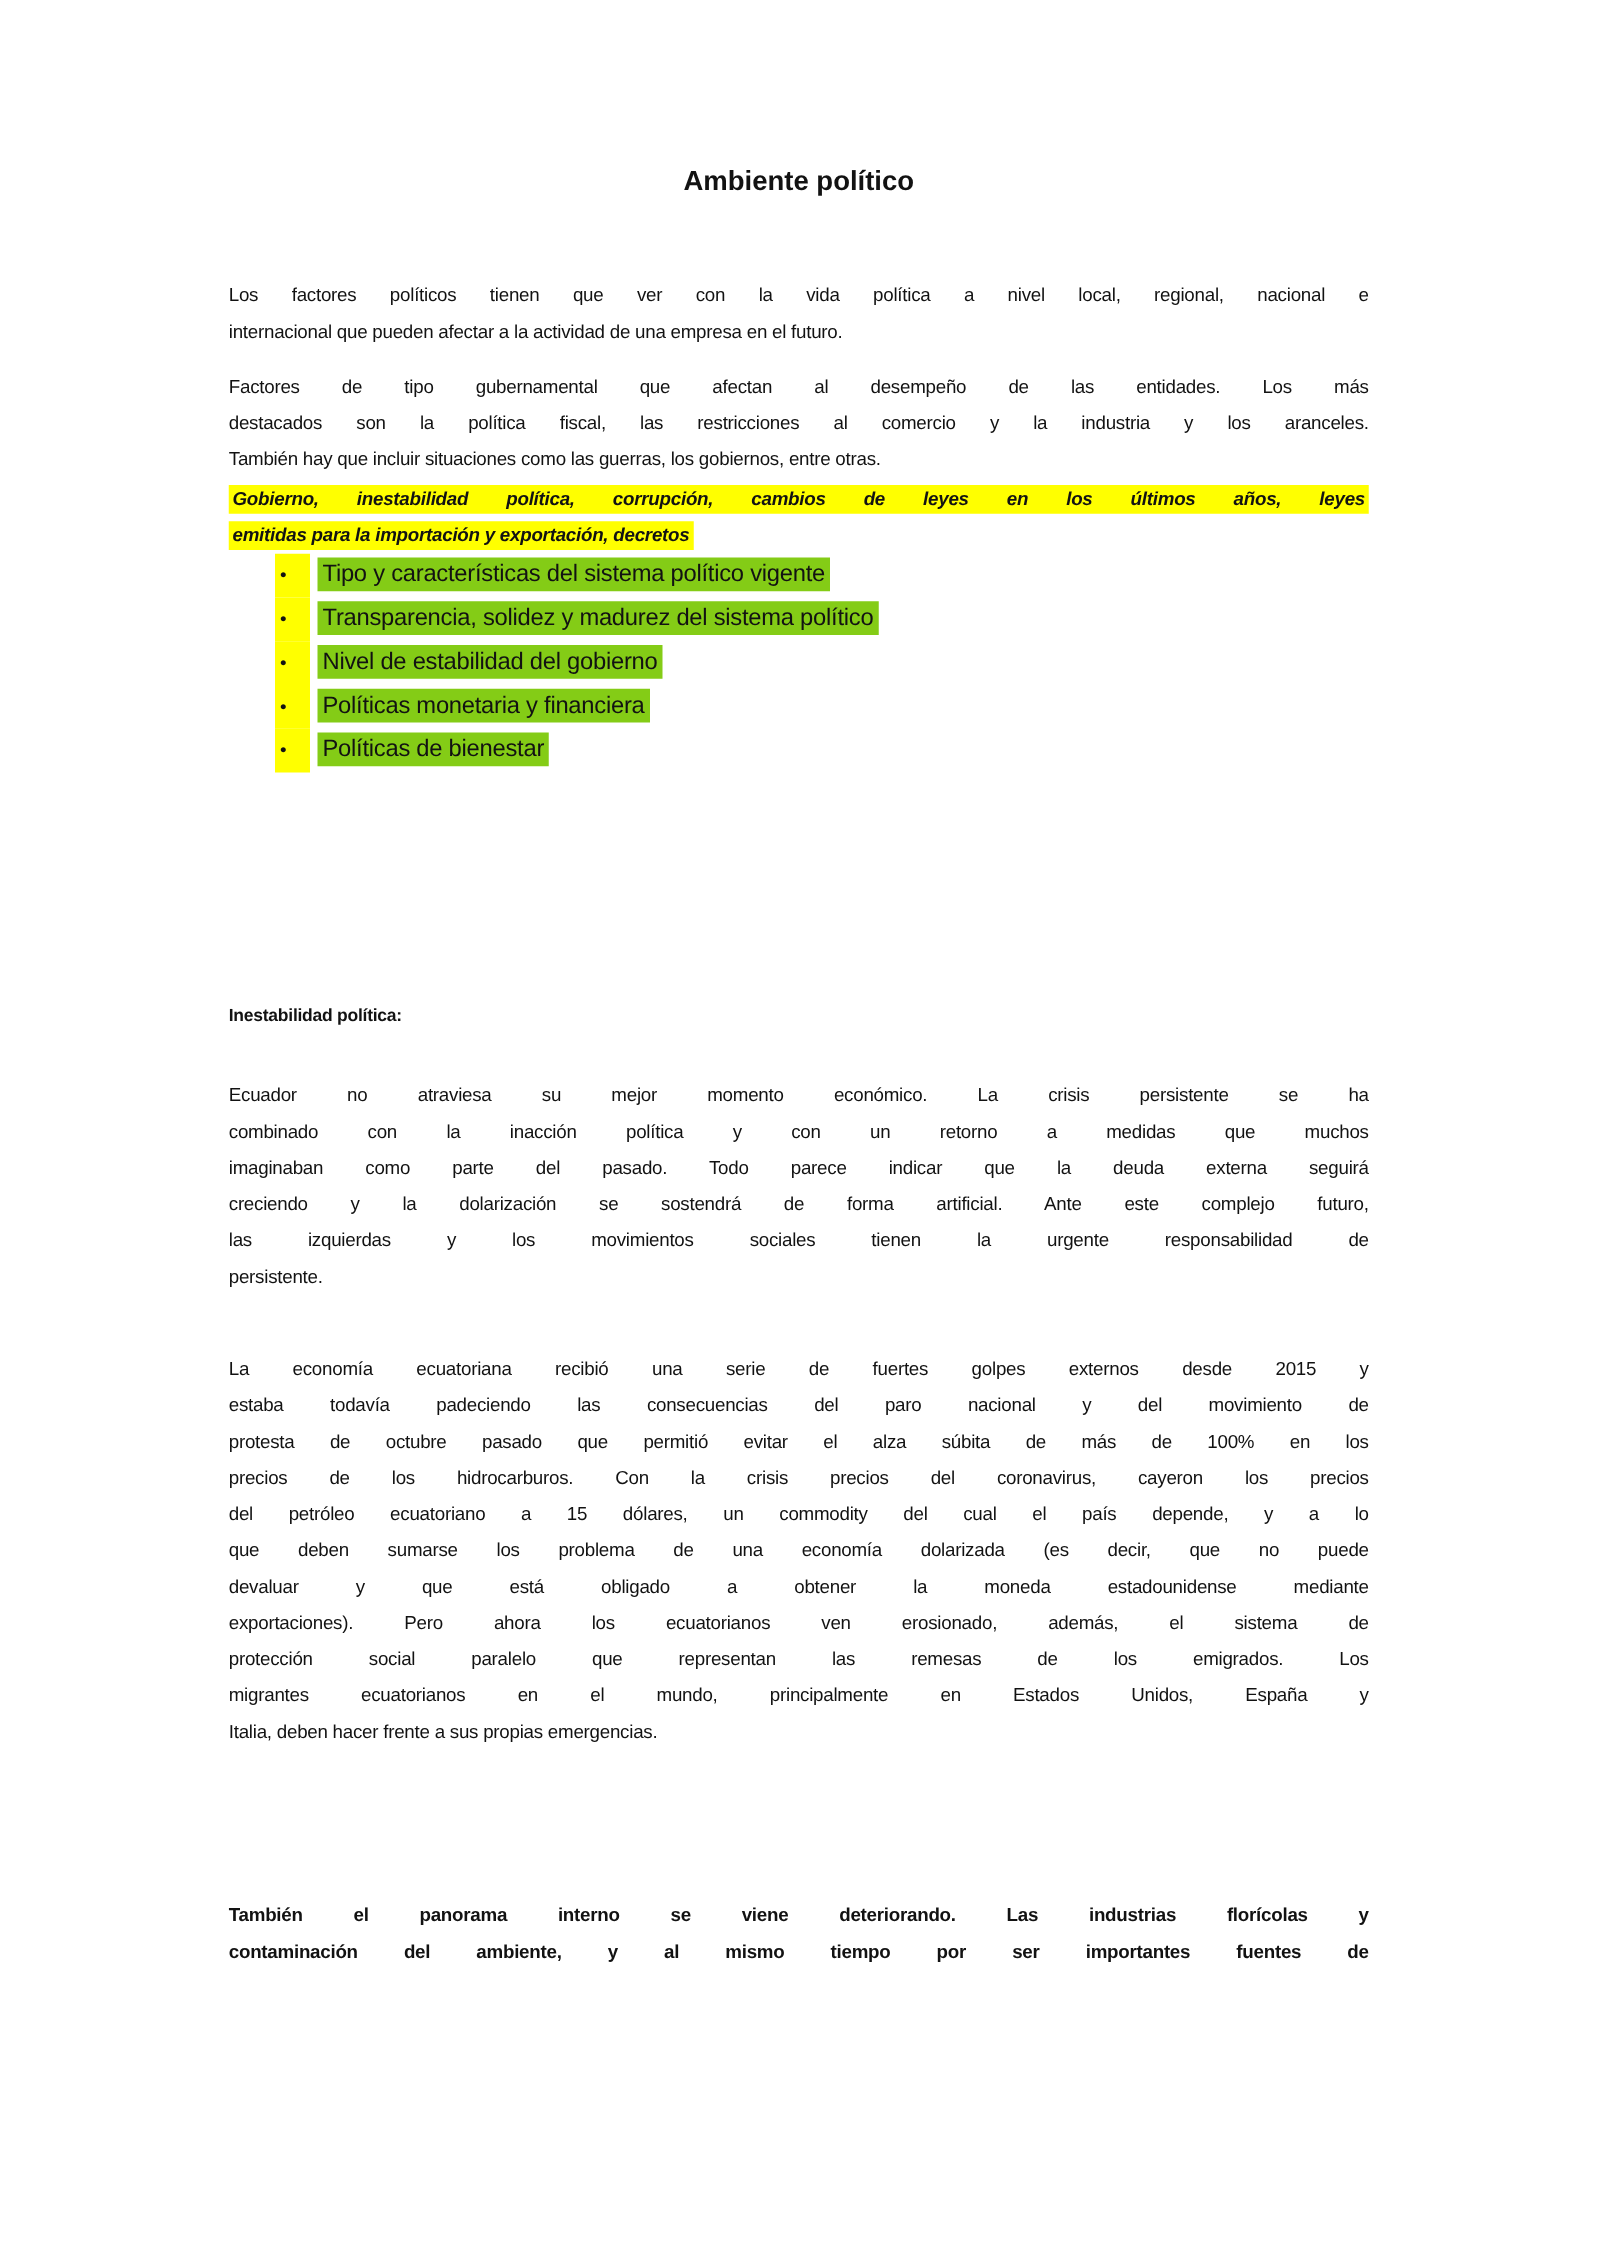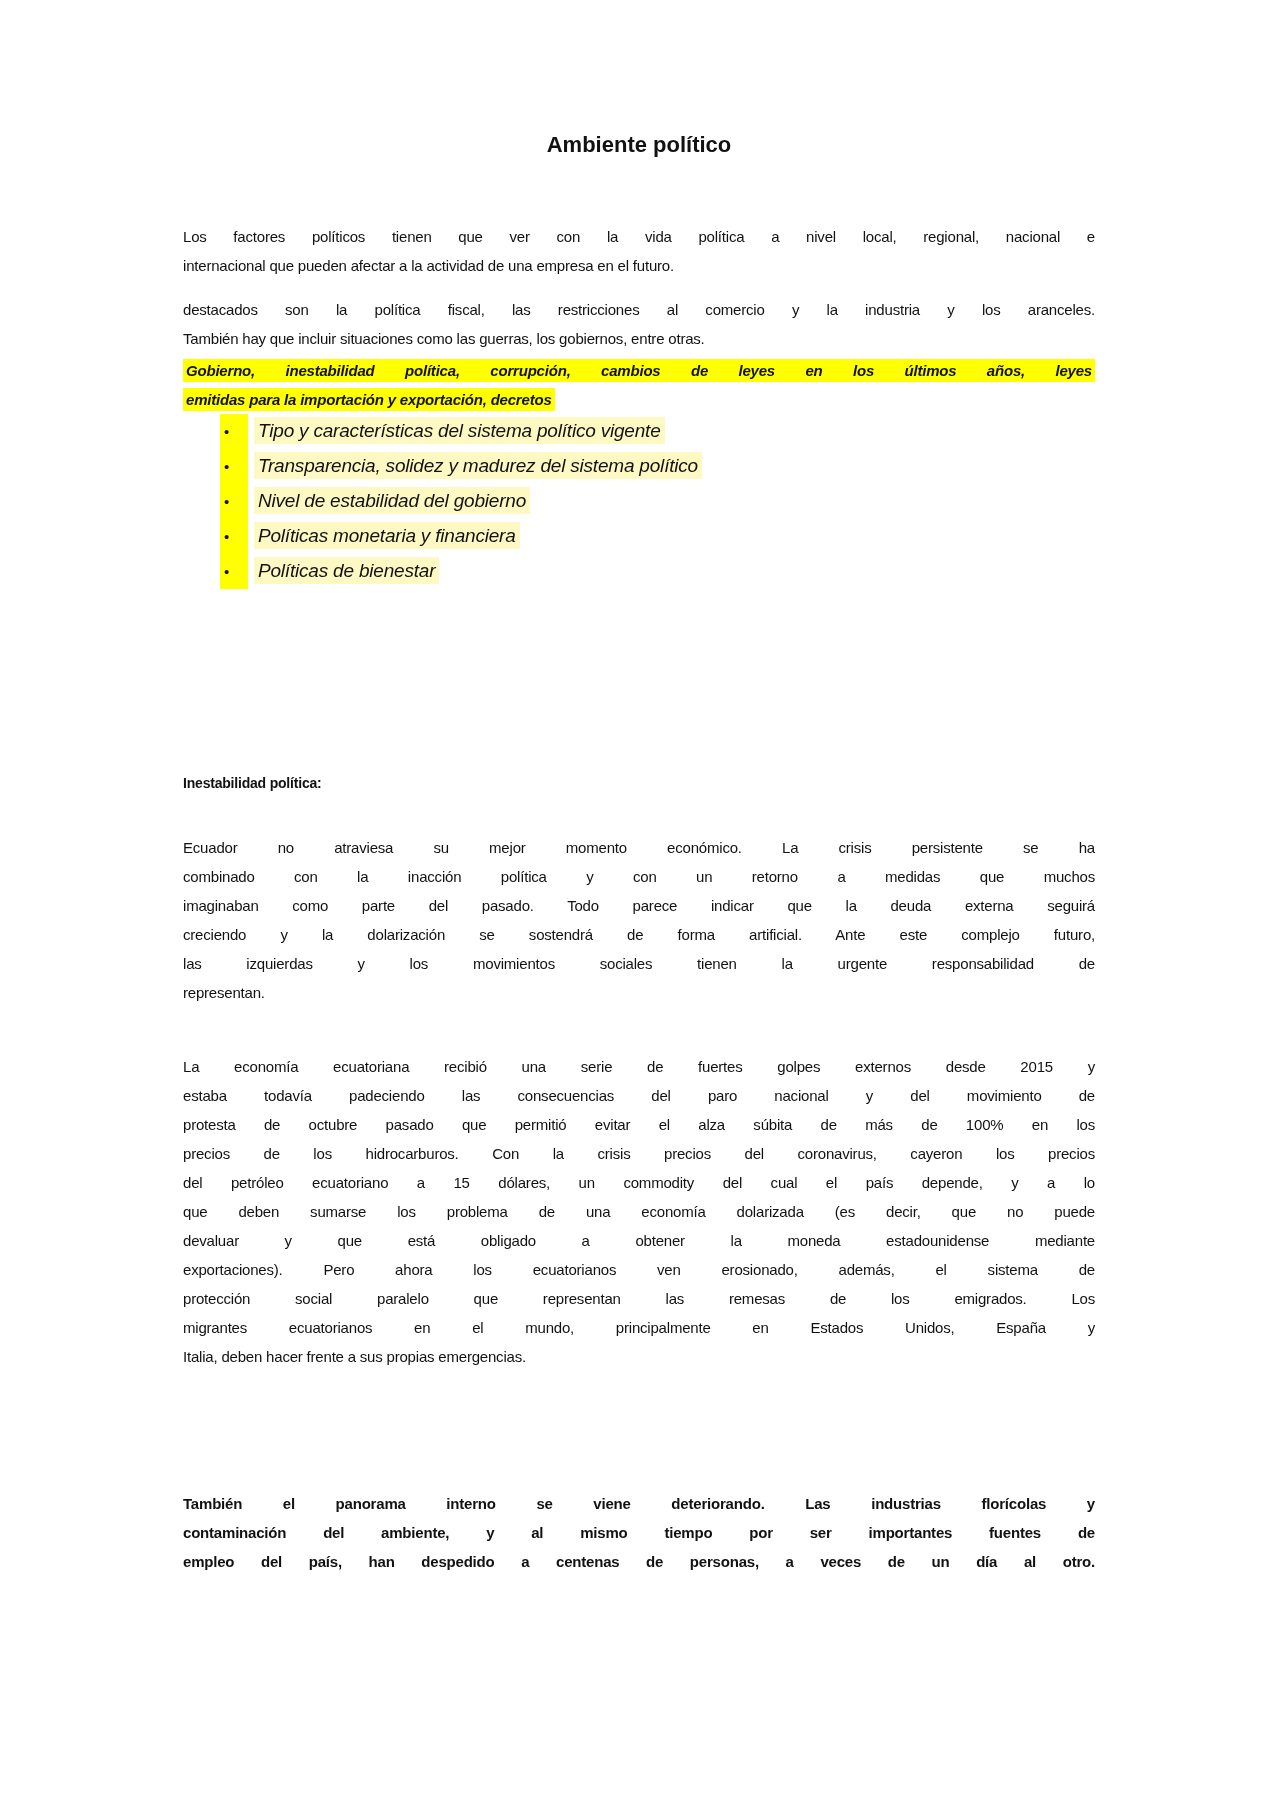--- a/index.html
+++ b/index.html
@@ -55,24 +55,23 @@
   .marker{
     display:inline-block;
     margin-left:37px;
     padding:3px 4px;
     width:28px;
     box-sizing:border-box;
     background:#ffff00;
     font-size:15px;
   }
   .btext{
-    background:#fef9c3;
+    background:#84cc16;
     padding:3px 4px;
     margin-left:6px;
-    font-style:italic;
   }
   
   .b0{margin-bottom:15px;}
   .b1{margin-bottom:3px;}
   .b2{font-style:italic;}
   .b3{margin-bottom:180px;}
   .b4{margin-bottom:35px;}
   .b5{margin-bottom:45px;}
   .b6{margin-bottom:118px;}
   .b7{margin-bottom:12px;font-weight:bold;}
@@ -81,20 +80,21 @@
 <body>
 
 <div id="page">
   <h1 class="doc-title">Ambiente político</h1>
   <div id="doc-body">
       <div class="blk paragraph b0">
         <div class="ln just">Los factores políticos tienen que ver con la vida política a nivel local, regional, nacional e</div>
         <div class="ln">internacional que pueden afectar a la actividad de una empresa en el futuro.</div>
       </div>
       <div class="blk paragraph b1">
+        <div class="ln just">Factores de tipo gubernamental que afectan al desempeño de las entidades. Los más</div>
         <div class="ln just">destacados son la política fiscal, las restricciones al comercio y la industria y los aranceles.</div>
         <div class="ln">También hay que incluir situaciones como las guerras, los gobiernos, entre otras.</div>
       </div>
       <div class="blk highlight b2">
         <div class="ln just"><span class="hl">Gobierno, inestabilidad política, corrupción, cambios de leyes en los últimos años, leyes</span></div>
         <div class="ln"><span class="hl">emitidas para la importación y exportación, decretos</span></div>
       </div>
       <div class="blk bullets b3">
         <div class="bullet-line"><span class="marker">•</span><span class="btext">Tipo y características del sistema político vigente</span></div>
         <div class="bullet-line"><span class="marker">•</span><span class="btext">Transparencia, solidez y madurez del sistema político</span></div>
@@ -102,21 +102,21 @@
         <div class="bullet-line"><span class="marker">•</span><span class="btext">Políticas monetaria y financiera</span></div>
         <div class="bullet-line"><span class="marker">•</span><span class="btext">Políticas de bienestar</span></div>
       </div>
       <div class="blk heading b4">Inestabilidad política:</div>
       <div class="blk paragraph b5">
         <div class="ln just">Ecuador no atraviesa su mejor momento económico. La crisis persistente se ha</div>
         <div class="ln just">combinado con la inacción política y con un retorno a medidas que muchos</div>
         <div class="ln just">imaginaban como parte del pasado. Todo parece indicar que la deuda externa seguirá</div>
         <div class="ln just">creciendo y la dolarización se sostendrá de forma artificial. Ante este complejo futuro,</div>
         <div class="ln just">las izquierdas y los movimientos sociales tienen la urgente responsabilidad de</div>
-        <div class="ln">representan.</div>
+        <div class="ln">persistente.</div>
       </div>
       <div class="blk paragraph b6">
         <div class="ln just">La economía ecuatoriana recibió una serie de fuertes golpes externos desde 2015 y</div>
         <div class="ln just">estaba todavía padeciendo las consecuencias del paro nacional y del movimiento de</div>
         <div class="ln just">protesta de octubre pasado que permitió evitar el alza súbita de más de 100% en los</div>
         <div class="ln just">precios de los hidrocarburos. Con la crisis precios del coronavirus, cayeron los precios</div>
         <div class="ln just">del petróleo ecuatoriano a 15 dólares, un commodity del cual el país depende, y a lo</div>
         <div class="ln just">que deben sumarse los problema de una economía dolarizada (es decir, que no puede</div>
         <div class="ln just">devaluar y que está obligado a obtener la moneda estadounidense mediante</div>
         <div class="ln just">exportaciones). Pero ahora los ecuatorianos ven erosionado, además, el sistema de</div>

